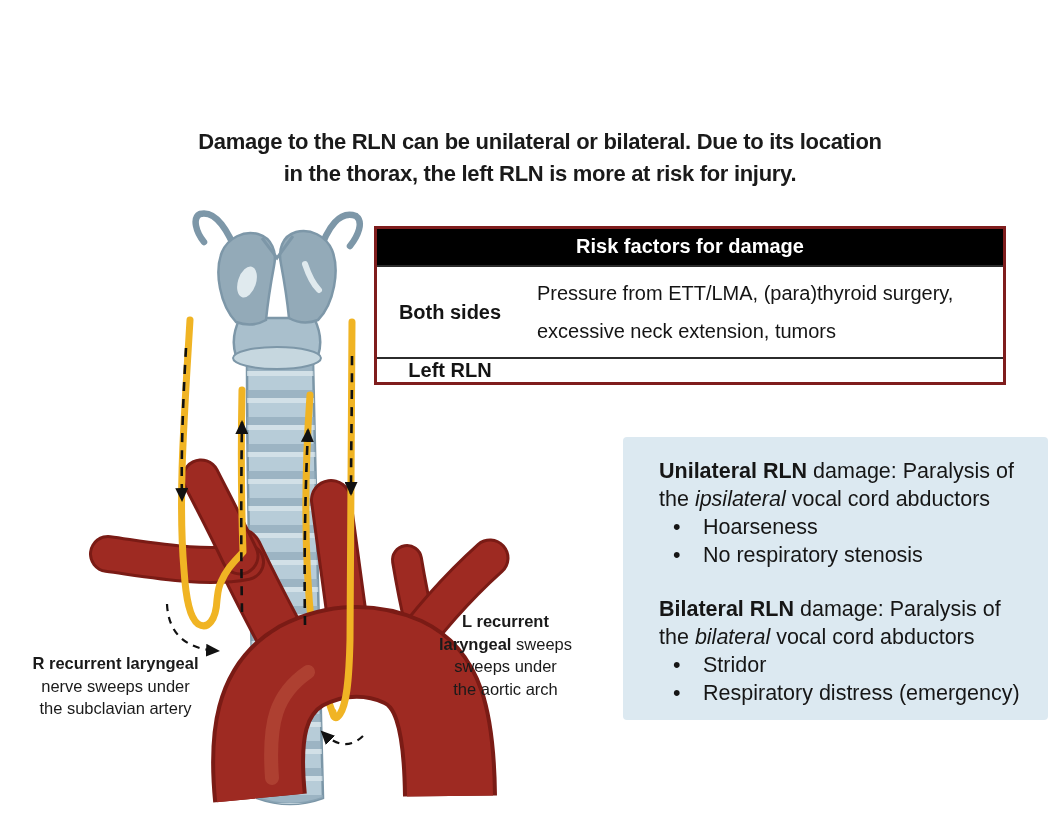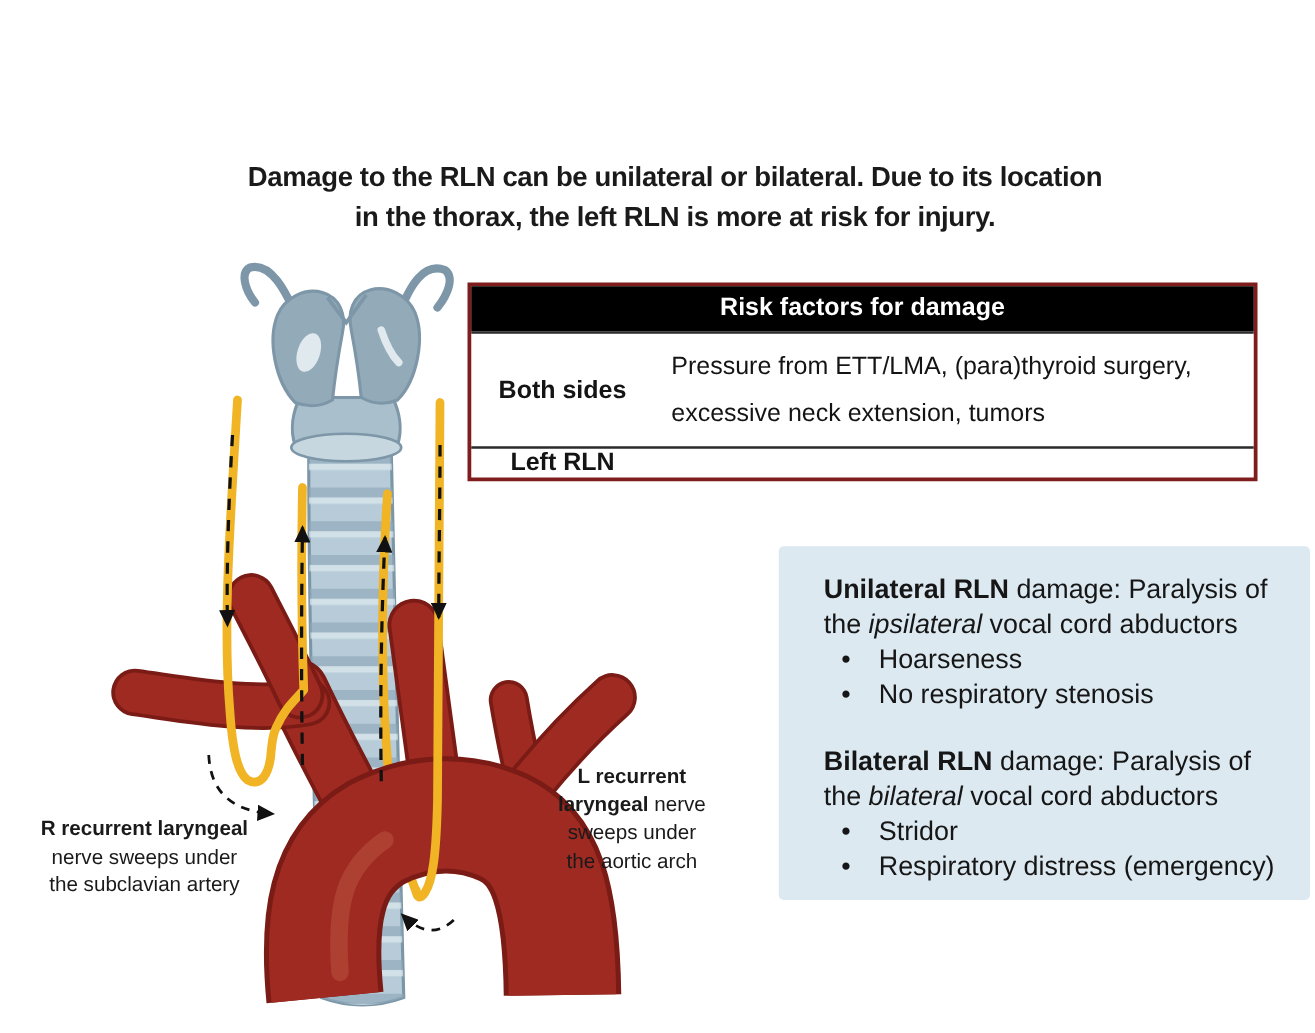--- a/index.html
+++ b/index.html
@@ -147,18 +147,18 @@
   </svg>
 
   <div id="label-right-rln" class="anat-label">
     <div class="b">R recurrent laryngeal</div>
     <div>nerve sweeps under</div>
     <div>the subclavian artery</div>
   </div>
 
   <div id="label-left-rln" class="anat-label">
     <div class="b">L recurrent</div>
-    <div><span class="b">laryngeal</span><span> nerve</span></div>
+    <div><span class="b">laryngeal</span><span> sweeps</span></div>
     <div>sweeps under</div>
     <div>the aortic arch</div>
   </div>
 
 </div>
 
 </body></html>

